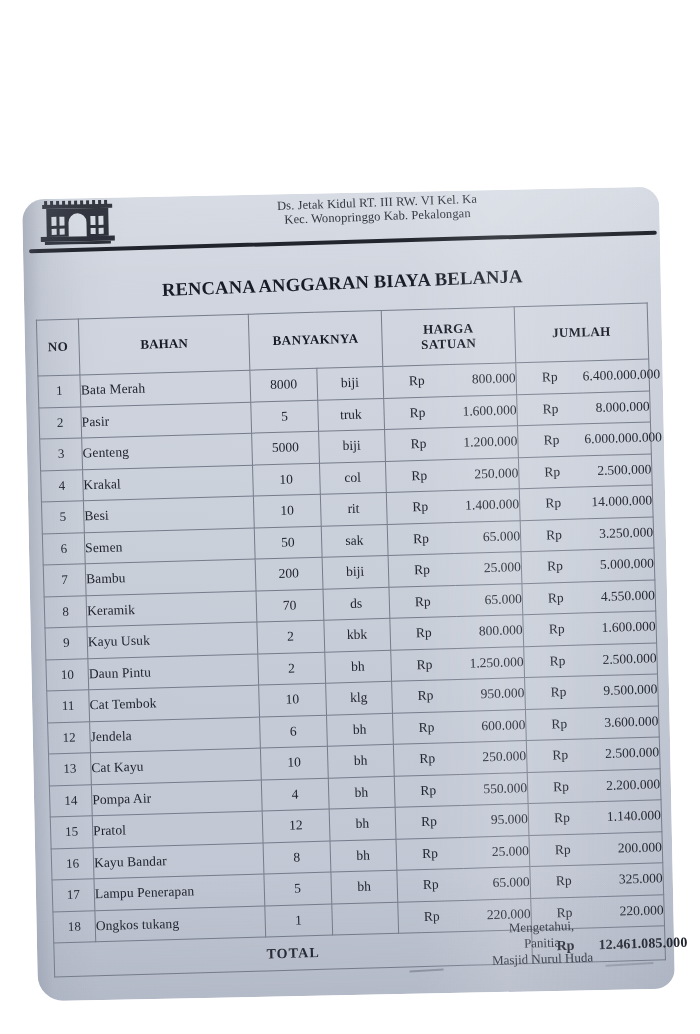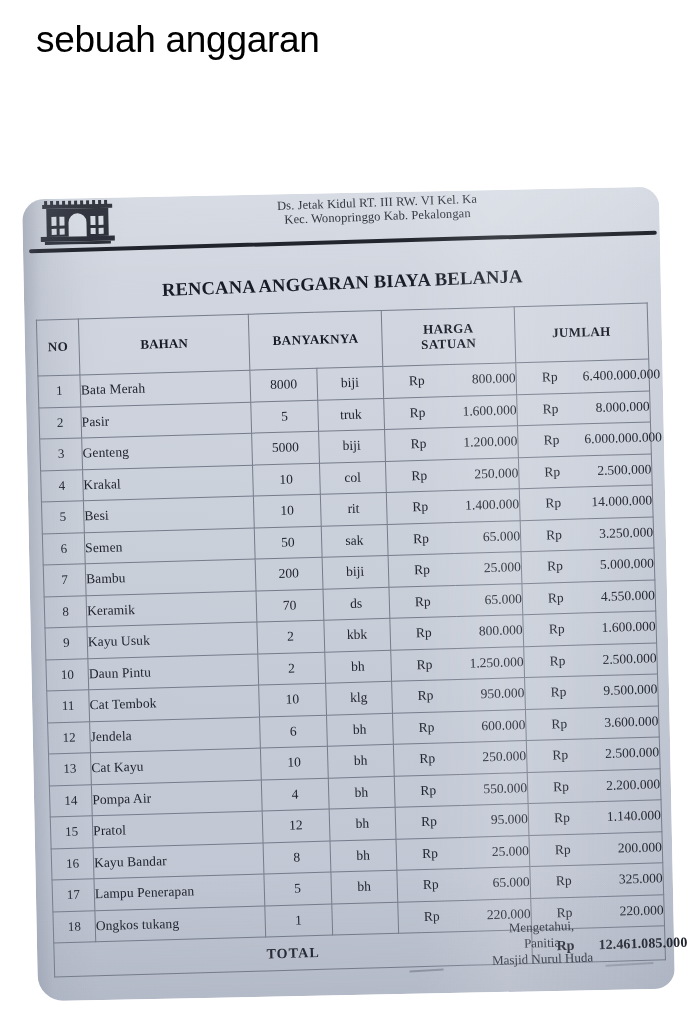--- a/index.html
+++ b/index.html
@@ -266,21 +266,20 @@
     height: 2px;
     background: rgba(60,66,80,0.25);
     transform: rotate(-2deg);
   }
 </style>
 </head>
 <body>
 
 <div id="page">
 
-  <div class="caption">sebuah anggaran</div>
 
   <div class="photo-wrap">
     <div class="paper">
       <div class="sheet-inner">
 
         <div class="letterhead">
           <div class="logo">
             <svg viewBox="0 0 78 44" width="78" height="44" aria-hidden="true">
               <g fill="#20242e">
                 <rect x="4" y="4" width="70" height="4"></rect>

